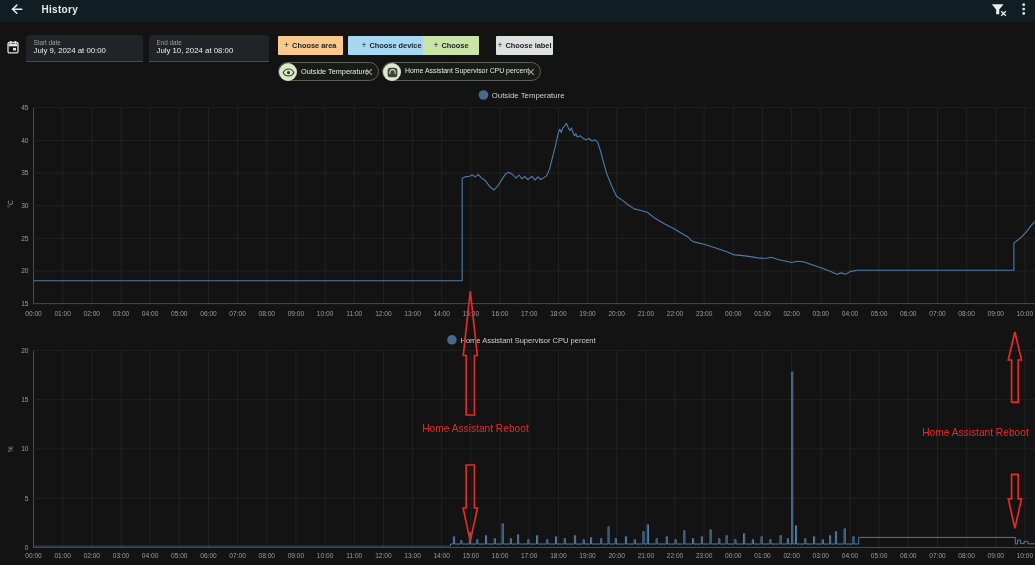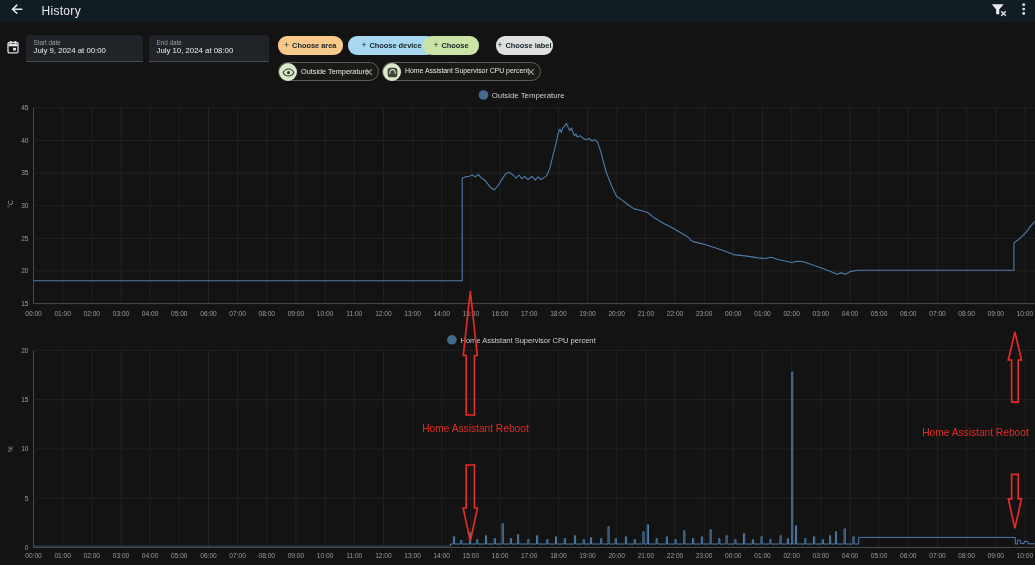--- a/index.html
+++ b/index.html
@@ -1,23 +1,23 @@
 <!DOCTYPE html>
 <html><head><meta charset="utf-8"><style>
 *{margin:0;padding:0;box-sizing:border-box}
 html,body{width:1035px;height:565px;overflow:hidden;background:#131314;font-family:"Liberation Sans",sans-serif}
 #root{position:relative;width:1035px;height:565px;background:#131314}
 .appbar{position:absolute;left:0;top:0;width:1035px;height:22px;background:#101d23}
-.title{position:absolute;left:41.5px;top:3.5px;font-size:12px;font-weight:normal;letter-spacing:.3px;color:#e7e9ea}
+.title{position:absolute;left:41.5px;top:3.5px;font-size:10px;font-weight:bold;letter-spacing:.3px;color:#e7e9ea}
 .field{position:absolute;top:35px;height:27px;background:#202327;border-radius:4px 4px 0 0;border-bottom:1px solid #46494d}
 .f1{left:25.5px;width:117px}
 .f2{left:148.5px;width:120px}
 .flab{position:absolute;left:8px;top:3.5px;font-size:6.3px;color:#9da0a3}
 .fval{position:absolute;left:8px;top:11px;font-size:7.8px;color:#eceded;white-space:nowrap}
-.chip{position:absolute;top:36px;height:18.5px;border-radius:9px;font-size:7.4px;font-weight:bold;color:#142228;line-height:18.5px;text-align:center}
+.chip{position:absolute;top:36px;height:18.5px;border-radius:1px;font-size:7.4px;font-weight:bold;color:#142228;line-height:18.5px;text-align:center}
 .chip span.pl{font-weight:400;font-size:8.5px;vertical-align:-0.5px;margin-right:3px}
 .ochip{position:absolute;top:61.5px;height:19px;border-radius:9.8px;border:1px solid #5a5f55;background:#191b17}
 .otxt{position:absolute;left:22.5px;top:4.8px;font-size:7.1px;color:#e9eaea;white-space:nowrap}
 .circ{position:absolute;left:.5px;top:.5px;width:18px;height:18px;border-radius:50%;background:#dbe9c8}
 svg text{font-family:"Liberation Sans",sans-serif}
 </style></head><body>
 <div id="root">
 <div class="appbar"></div>
 <svg style="position:absolute;left:0;top:0" width="1035" height="22" viewBox="0 0 1035 22">
  <g stroke="#e9ebec" stroke-width="1.5" fill="none" stroke-linecap="round">

